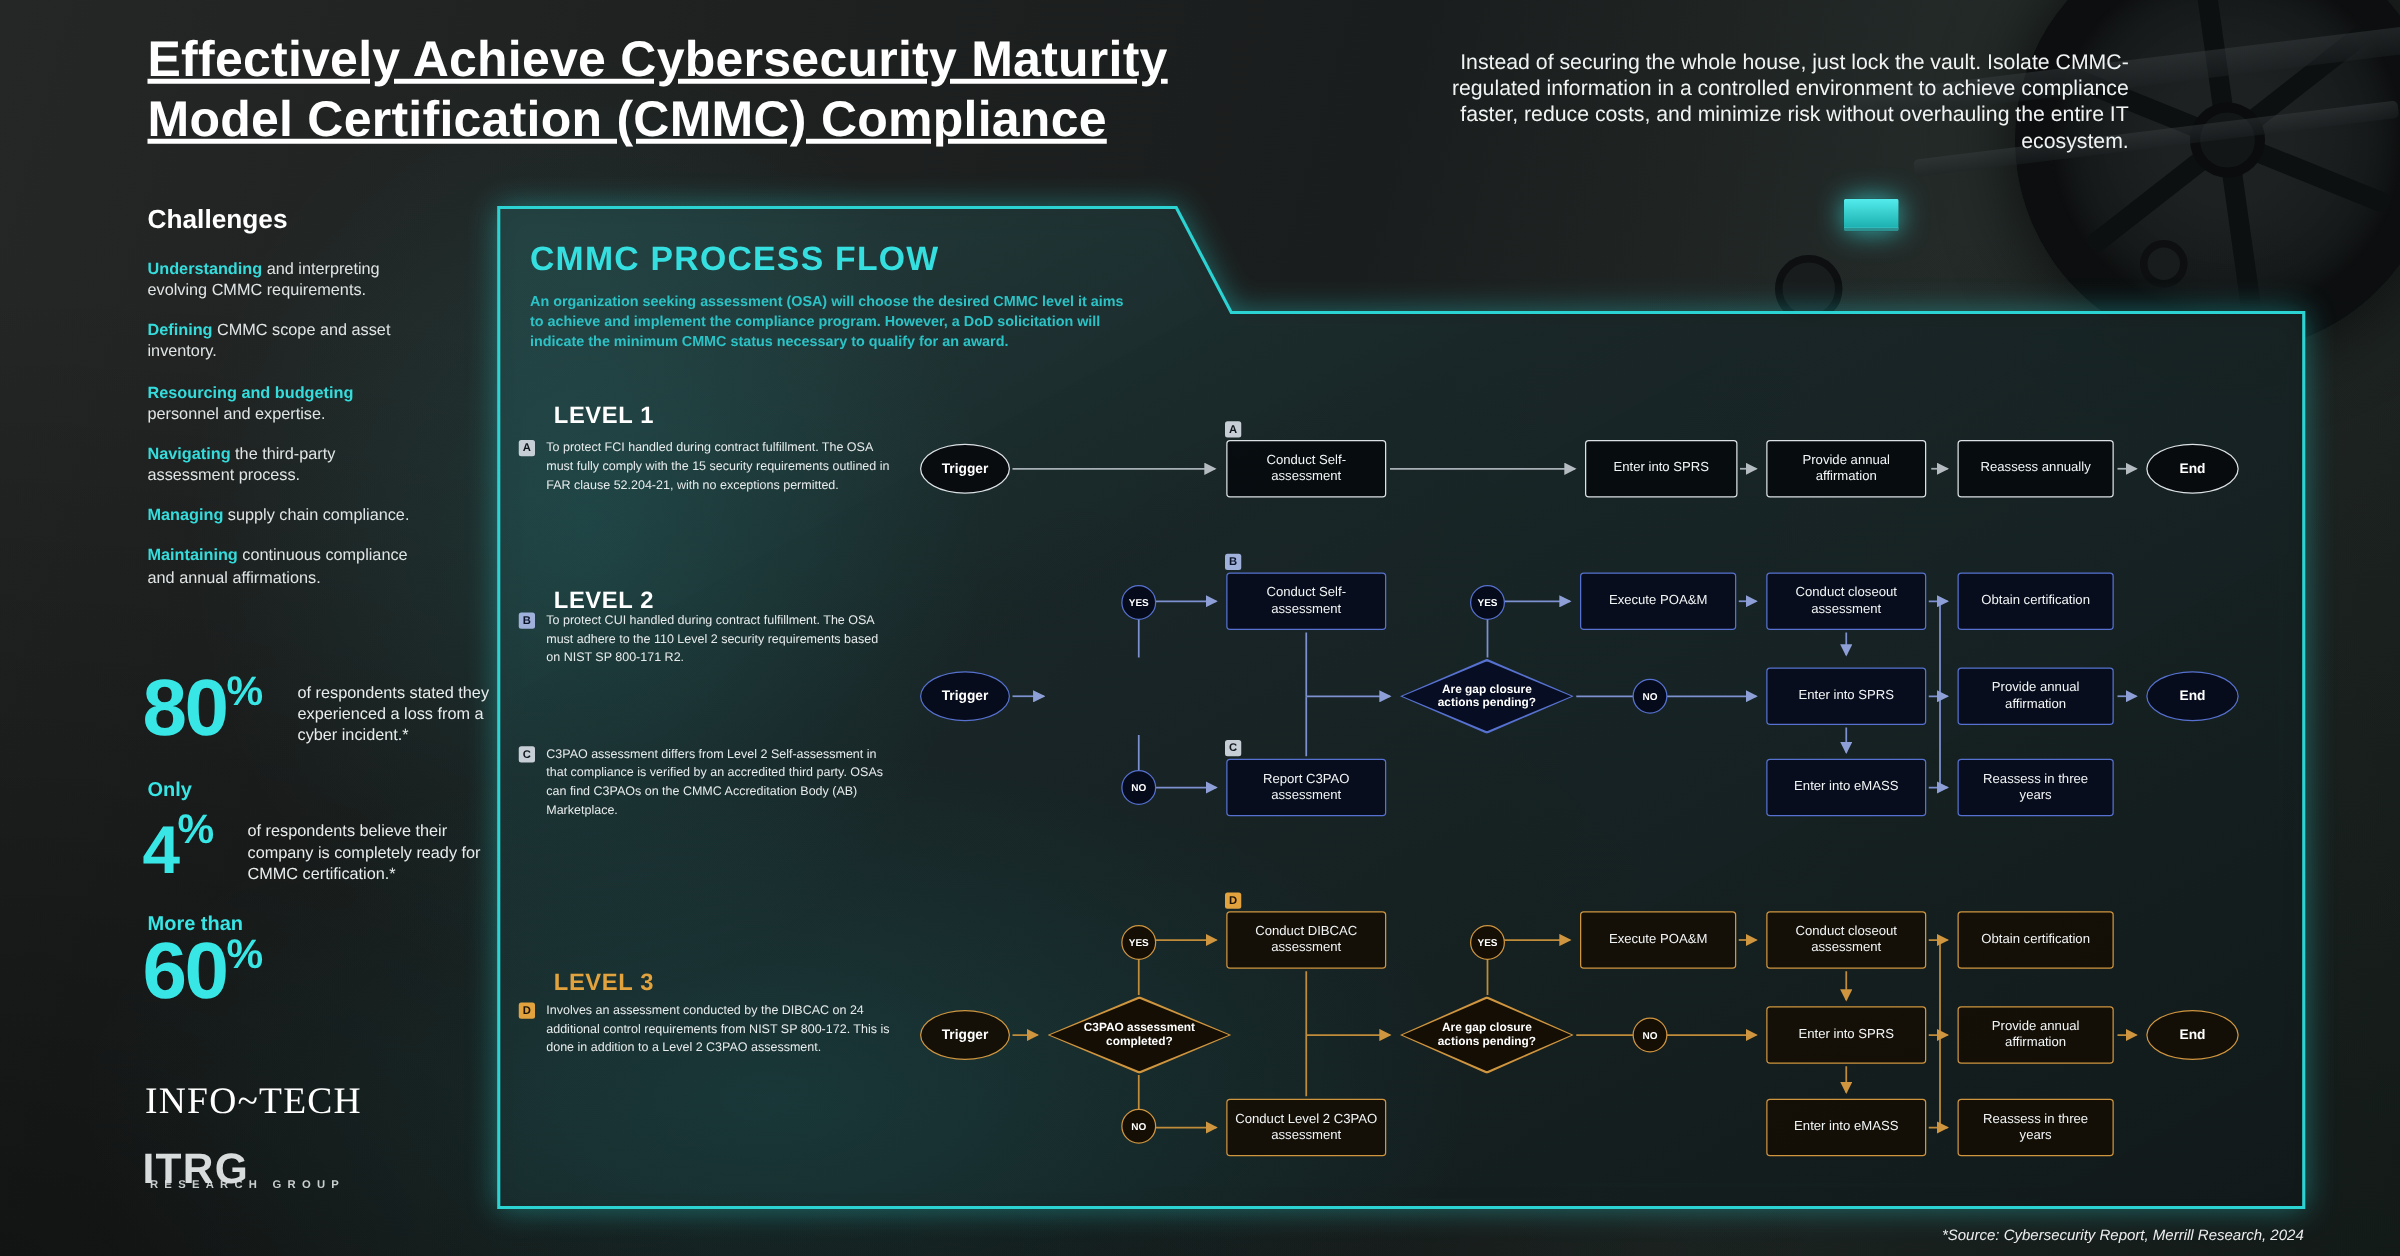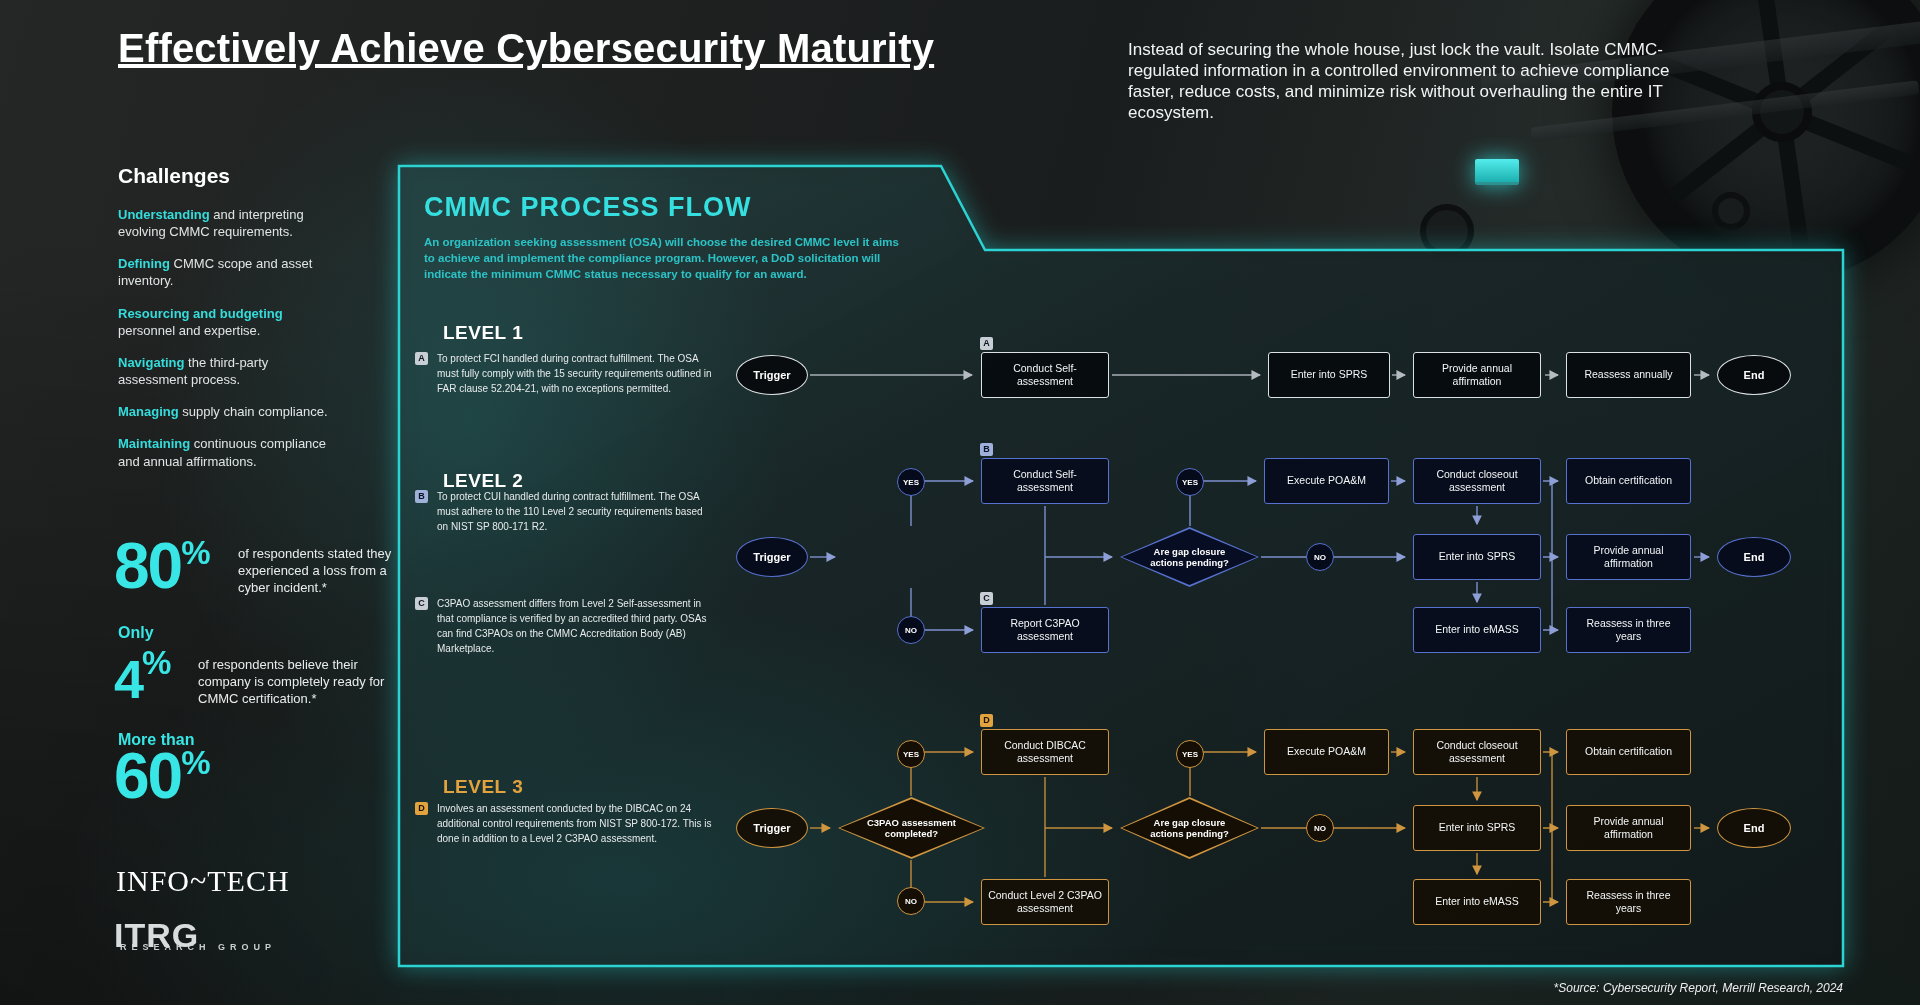--- a/index.html
+++ b/index.html
@@ -15,21 +15,21 @@
   .spoke{position:absolute;left:1642px;top:104px;width:280px;height:16px;border-radius:8px;background:#0d1011;}
   .hub{position:absolute;left:1752px;top:82px;width:60px;height:60px;border-radius:50%;background:#131617;border:8px solid #0a0c0d;}
   .dial{position:absolute;border-radius:50%;background:#191c1d;border:6px solid #0d0f10;}
   .metalbar{position:absolute;background:linear-gradient(#3a3f41,#1f2325);opacity:.45;border-radius:4px;}
   .vignette{position:absolute;inset:0;background:
     radial-gradient(ellipse at 0% 100%, rgba(0,0,0,.45), transparent 55%),
     radial-gradient(ellipse at 100% 100%, rgba(10,20,18,.5), transparent 60%);}
 
   
   .main-title{position:absolute;left:118px;top:24px;font-size:40px;line-height:48px;font-weight:800;color:#ffffff;letter-spacing:.2px;text-decoration:underline;}
-  .hdr-intro{position:absolute;left:1128px;top:39px;width:575px;font-size:17px;line-height:21px;color:#f2f4f4;}
+  .hdr-intro{position:absolute;left:1128px;top:39px;width:575px;font-size:17px;line-height:21px;color:#f2f4f4;text-align:right;}
 
   
   .chal-h{position:absolute;left:118px;top:164px;font-size:21px;font-weight:800;color:#fff;}
   .chal{position:absolute;left:118px;top:206px;width:222px;font-size:13px;line-height:1.32;color:#e0e4e5;}
   .chal .item{margin-bottom:15px;}
   .chal .lead{color:#35dcdc;font-weight:700;}
   .squal{position:absolute;color:#38e6e6;font-weight:700;font-size:16px;}
   .stat-num{position:absolute;color:#38e6e6;font-weight:800;line-height:1;letter-spacing:-2px;}
   .stat-num .su{font-size:33px;vertical-align:24px;letter-spacing:0;}
   .stext{position:absolute;color:#e9ecec;font-size:13px;line-height:17px;}
@@ -172,20 +172,21 @@
       <path d="M1552 828 H1558" marker-end="url(#m3)"></path>
       <path d="M1552 902 H1558" marker-end="url(#m3)"></path>
       <path d="M1694 828 H1709" marker-end="url(#m3)"></path>
     </g>
   </svg>
 
   <div class="keypad z2"></div>
 
   <div class="main-title z2">
     <div>Effectively Achieve Cybersecurity Maturity</div>
+    <div>Model Certification (CMMC) Compliance</div>
   </div>
   <div class="hdr-intro z2">Instead of securing the whole house, just lock the vault. Isolate CMMC-regulated information in a controlled environment to achieve compliance faster, reduce costs, and minimize risk without overhauling the entire IT ecosystem.</div>
 
   <div class="chal-h z2">Challenges</div>
   <div class="chal z2">
     <div class="item"><span class="lead">Understanding</span><span> and interpreting evolving CMMC requirements.</span></div>
     <div class="item"><span class="lead">Defining</span><span> CMMC scope and asset inventory.</span></div>
     <div class="item"><span class="lead">Resourcing and budgeting</span><span> personnel and expertise.</span></div>
     <div class="item"><span class="lead">Navigating</span><span> the third-party assessment process.</span></div>
     <div class="item"><span class="lead">Managing</span><span> supply chain compliance.</span></div>

